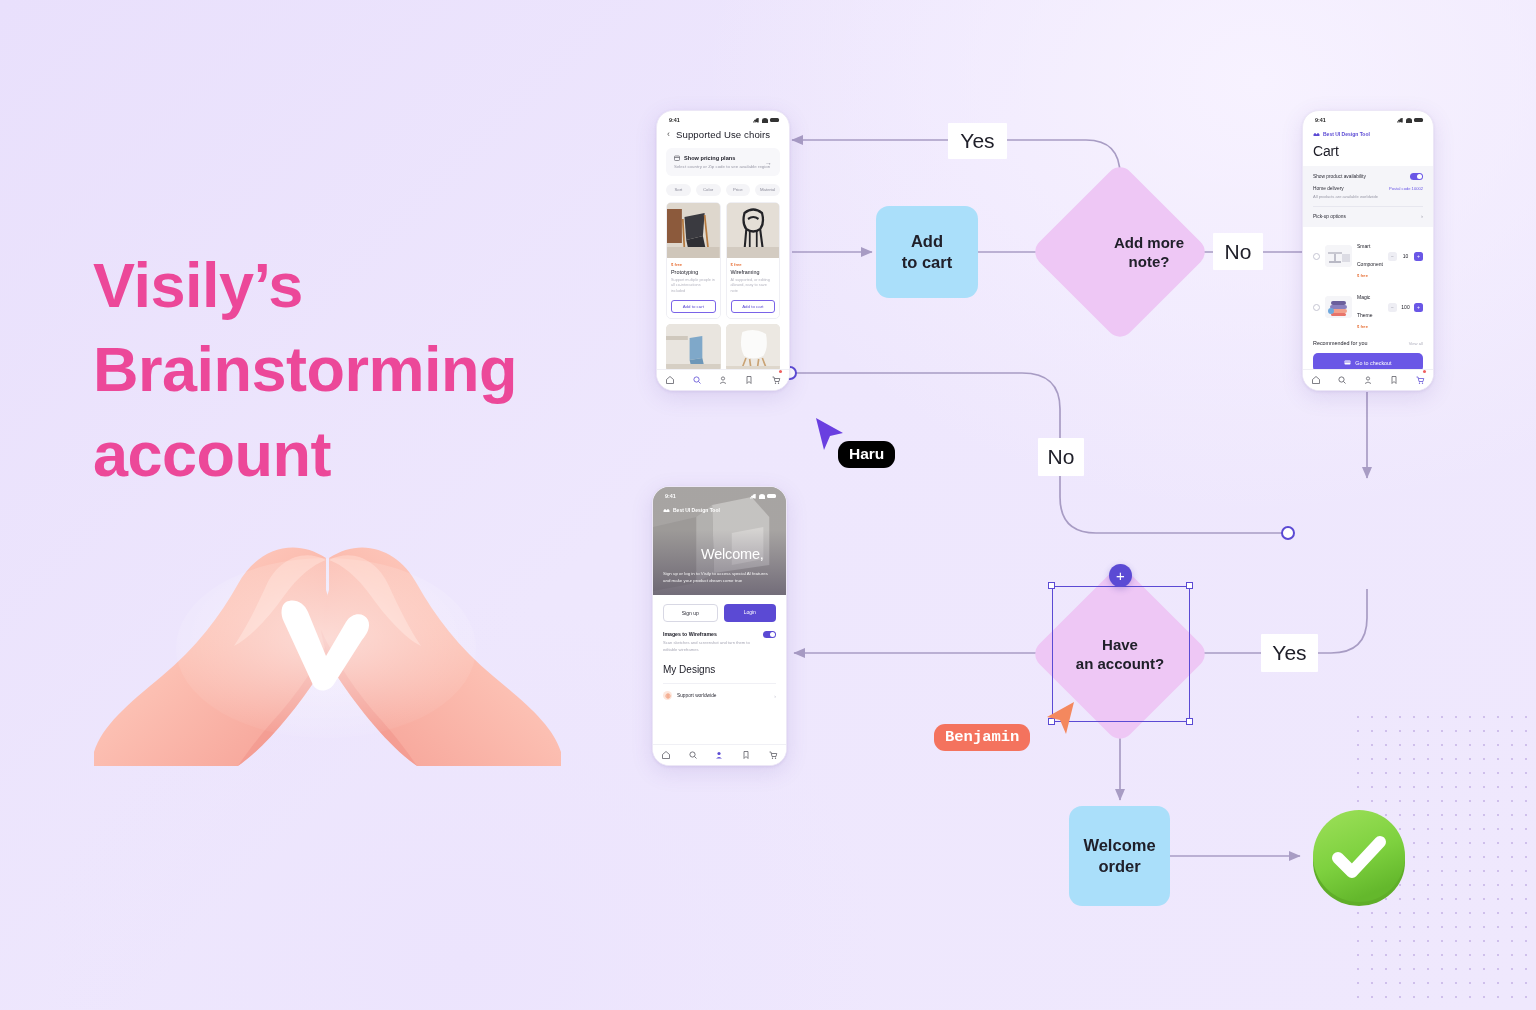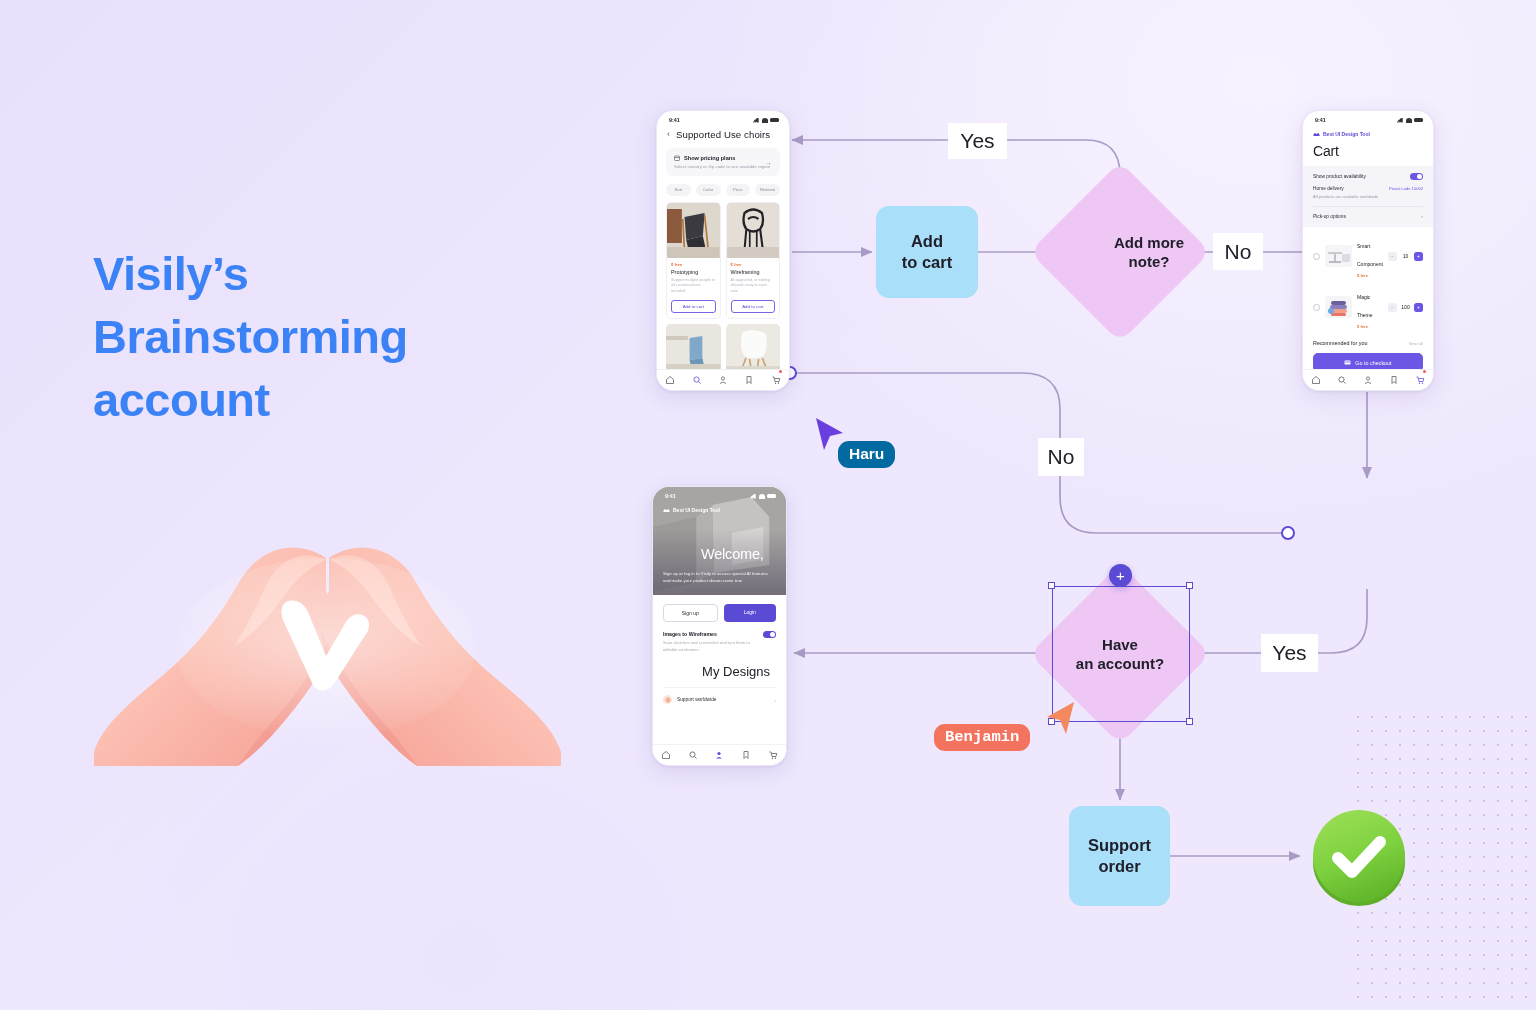--- a/index.html
+++ b/index.html
@@ -10,21 +10,21 @@
       radial-gradient(ellipse 900px 700px at 82% 8%, #f7f2ff 0%, rgba(247,242,255,0) 62%),
       radial-gradient(ellipse 700px 600px at 30% 95%, #ece4fd 0%, rgba(236,228,253,0) 60%),
       linear-gradient(135deg, #e9e0fc 0%, #eee7fd 45%, #efe8fd 100%);
     position: relative;
   }
   .stage { position: absolute; inset: 0; }
 
   
   .headline {
     position: absolute; left: 93px; top: 243px; width: 520px;
-    color: #3b82f6; font-weight: 700; font-size: 47px; line-height: 1.34;
+    color: #ec4899; font-weight: 700; font-size: 63px; line-height: 1.34;
     letter-spacing: -0.5px;
   }
 
   
   .hands { position: absolute; left: 88px; top: 498px; width: 475px; height: 268px; }
   .hands svg { width: 100%; height: 100%; display: block; }
 
   
   .phone {
     position: absolute; background: #fff; border-radius: 17px;
@@ -112,21 +112,21 @@
   .hero-brand span { font-size: 5px; color: #fff; font-weight: 600; }
   .hero-title { position: absolute; left: 10px; bottom: 33px; font-size: 14.5px; color: #fff; z-index: 2; letter-spacing: -.2px; margin-left: 38px; }
   .hero-sub { position: absolute; left: 10px; right: 10px; bottom: 11px; font-size: 4.4px; color: rgba(255,255,255,.92); line-height: 1.6; z-index: 2; }
   .authrow { display: flex; gap: 6px; padding: 9px 10px 0; }
   .auth { flex: 1; text-align: center; font-size: 5px; padding: 5px 0; border-radius: 4px; }
   .auth.ghost { border: 1px solid #d8d8e4; color: #2a2a35; }
   .auth.solid { background: #5b4ad4; color: #fff; }
   .featrow { display: flex; align-items: flex-start; justify-content: space-between; padding: 9px 10px 0; }
   .feat-t { font-size: 5.2px; color: #20202a; font-weight: 600; }
   .feat-s { font-size: 4.1px; color: #a8a8b6; margin-top: 3px; line-height: 1.6; }
-  .mydesigns { font-size: 13px; color: #20202a; padding: 11px 16px 0; text-align: right; }
+  .mydesigns { font-size: 10px; color: #20202a; padding: 11px 10px 0; }
   .dsrow { display: flex; align-items: center; gap: 5px; margin: 8px 10px 0; padding-top: 7px; border-top: 1px solid #f0f0f5; }
   .dsrow .ic { width: 9px; height: 9px; border-radius: 50%; background: #fde7dd; display:flex;align-items:center;justify-content:center; }
   .dsrow .t { flex: 1; font-size: 4.8px; color: #2a2a35; }
   .dsrow .c { font-size: 5px; color: #bdbdca; }
 
   
   .fc-svg { position: absolute; inset: 0; pointer-events: none; }
   .node {
     position: absolute; display: flex; align-items: center; justify-content: center;
     text-align: center; color: #20202a; line-height: 1.3; font-weight: bold;
@@ -149,21 +149,21 @@
   }
   .anchor { position: absolute; width: 14px; height: 14px; border-radius: 50%; background: #fff; border: 2.6px solid #5b4ad4; }
 
   
   .cursor { position: absolute; }
   .cursor svg { display: block; }
   .cursor-label {
     position: absolute; border-radius: 11px; color: #fff; font-size: 15.5px; font-weight: 700;
     padding: 4px 11px 5px; white-space: nowrap;
   }
-  .cursor-label.haru { background: #0369a1; }
+  .cursor-label.haru { background: #000000; }
   .cursor-label.benjamin { background: #f4735e; }
 
   
   .success { position: absolute; width: 104px; height: 104px; }
 
   
   .dotgrid {
     position: absolute; right: 0; bottom: 0; width: 185px; height: 300px;
     background-image: radial-gradient(#c9b8e8 1.1px, transparent 1.2px);
     background-size: 14px 14px; opacity: .85;
@@ -273,21 +273,21 @@
   </div>
   <div class="selbox" style="left:1052px; top:586px; width:138px; height:136px;"></div>
   <div class="handle" style="left:1048px; top:582px;"></div>
   <div class="handle" style="left:1186px; top:582px;"></div>
   <div class="handle" style="left:1048px; top:718px;"></div>
   <div class="handle" style="left:1186px; top:718px;"></div>
   <div class="addbtn" style="left:1109px; top:564px;">+</div>
 
   <div class="node rect" style="left:1069px; top:806px; width:101px; height:100px;">
     <div>
-      <div>Support</div>
+      <div>Welcome</div>
       <div>order</div>
     </div>
   </div>
 
   <div class="edge-label" style="left:948px; top:123px; width:59px; height:36px;">Yes</div>
   <div class="edge-label" style="left:1213px; top:233px; width:50px; height:37px;">No</div>
   <div class="edge-label" style="left:1038px; top:438px; width:46px; height:38px;">No</div>
   <div class="edge-label" style="left:1261px; top:634px; width:57px; height:38px;">Yes</div>
 
   <div class="success" style="left:1307px; top:804px;">

